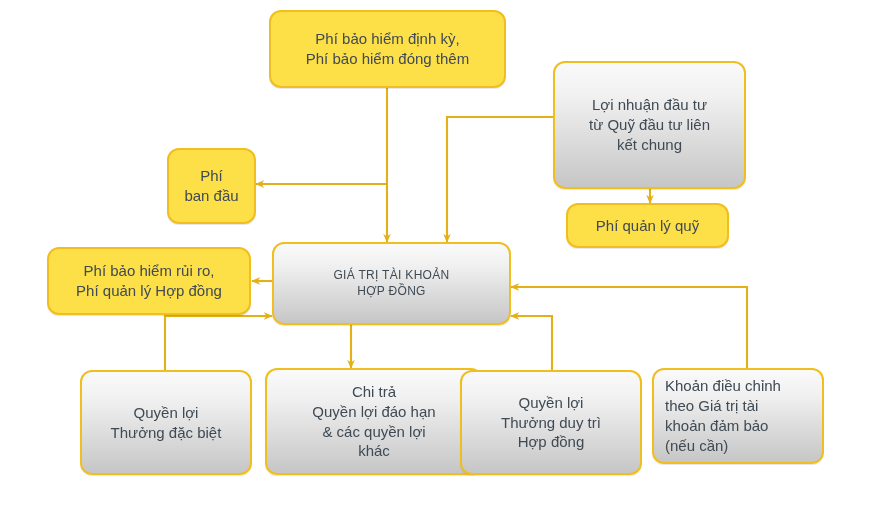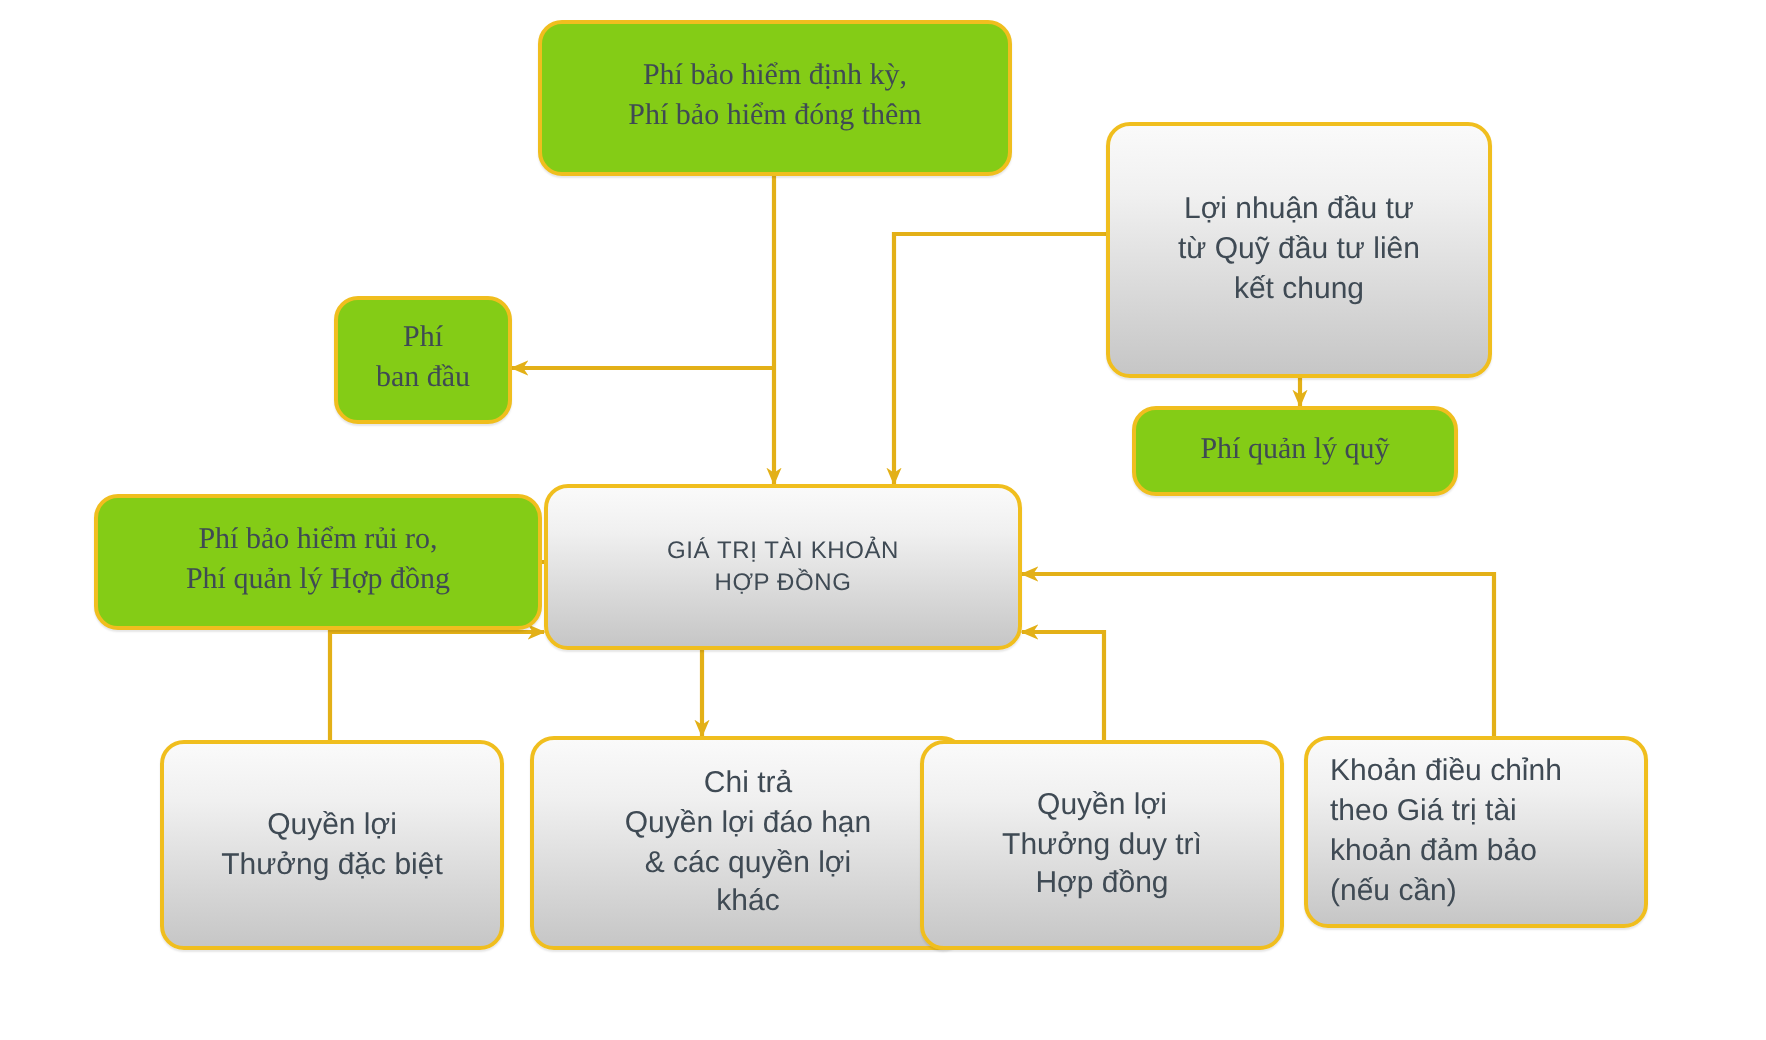--- a/index.html
+++ b/index.html
@@ -38,22 +38,21 @@
     justify-content: center;
     text-align: center;
     color: #3F4A54;
     font-size: 15px;
     line-height: 1.32;
     z-index: 2;
     padding: 4px 8px;
     box-shadow: 0 1px 1px rgba(0,0,0,0.10);
   }
   .node.white {
-    background: #84cc16;
-    font-family: Liberation Serif, serif;
+    background: #fde047;
   }
   .node.grey {
     background: linear-gradient(to bottom, #FAFAFA 0%, #F0F0F0 28%, #DCDCDC 62%, #C6C6C6 100%);
   }
   .node .txt {
     display: block;
     white-space: pre-line;
   }
   .node.justify .txt {
     text-align: justify;
@@ -102,30 +101,30 @@
     <span class="txt">Phí bảo hiểm định kỳ,
 Phí bảo hiểm đóng thêm</span>
   </div>
 
   <div class="node grey" id="n-investment" style="left:553px; top:61px; width:193px; height:128px;">
     <span class="txt">Lợi nhuận đầu tư
 từ Quỹ đầu tư liên
 kết chung</span>
   </div>
 
-  <div class="node white" id="n-initial-fee" style="left:167px; top:148px; width:89px; height:64px;">
+  <div class="node white" id="n-initial-fee" style="left:167px; top:148px; width:89px; height:76px;">
     <span class="txt">Phí
 ban đầu</span>
   </div>
 
   <div class="node white" id="n-fund-fee" style="left:566px; top:203px; width:163px; height:45px;">
     <span class="txt">Phí quản lý quỹ</span>
   </div>
 
-  <div class="node white" id="n-risk-fee" style="left:47px; top:247px; width:224px; height:68px;">
+  <div class="node white" id="n-risk-fee" style="left:47px; top:247px; width:204px; height:68px;">
     <span class="txt">Phí bảo hiểm rủi ro,
 Phí quản lý Hợp đồng</span>
   </div>
 
   <div class="node grey" id="n-center" style="left:272px; top:242px; width:239px; height:83px; font-size:12px;">
     <span class="txt">GIÁ TRỊ TÀI KHOẢN
 HỢP ĐỒNG</span>
   </div>
 
   <div class="node grey" id="n-special-bonus" style="left:80px; top:370px; width:172px; height:105px;">

